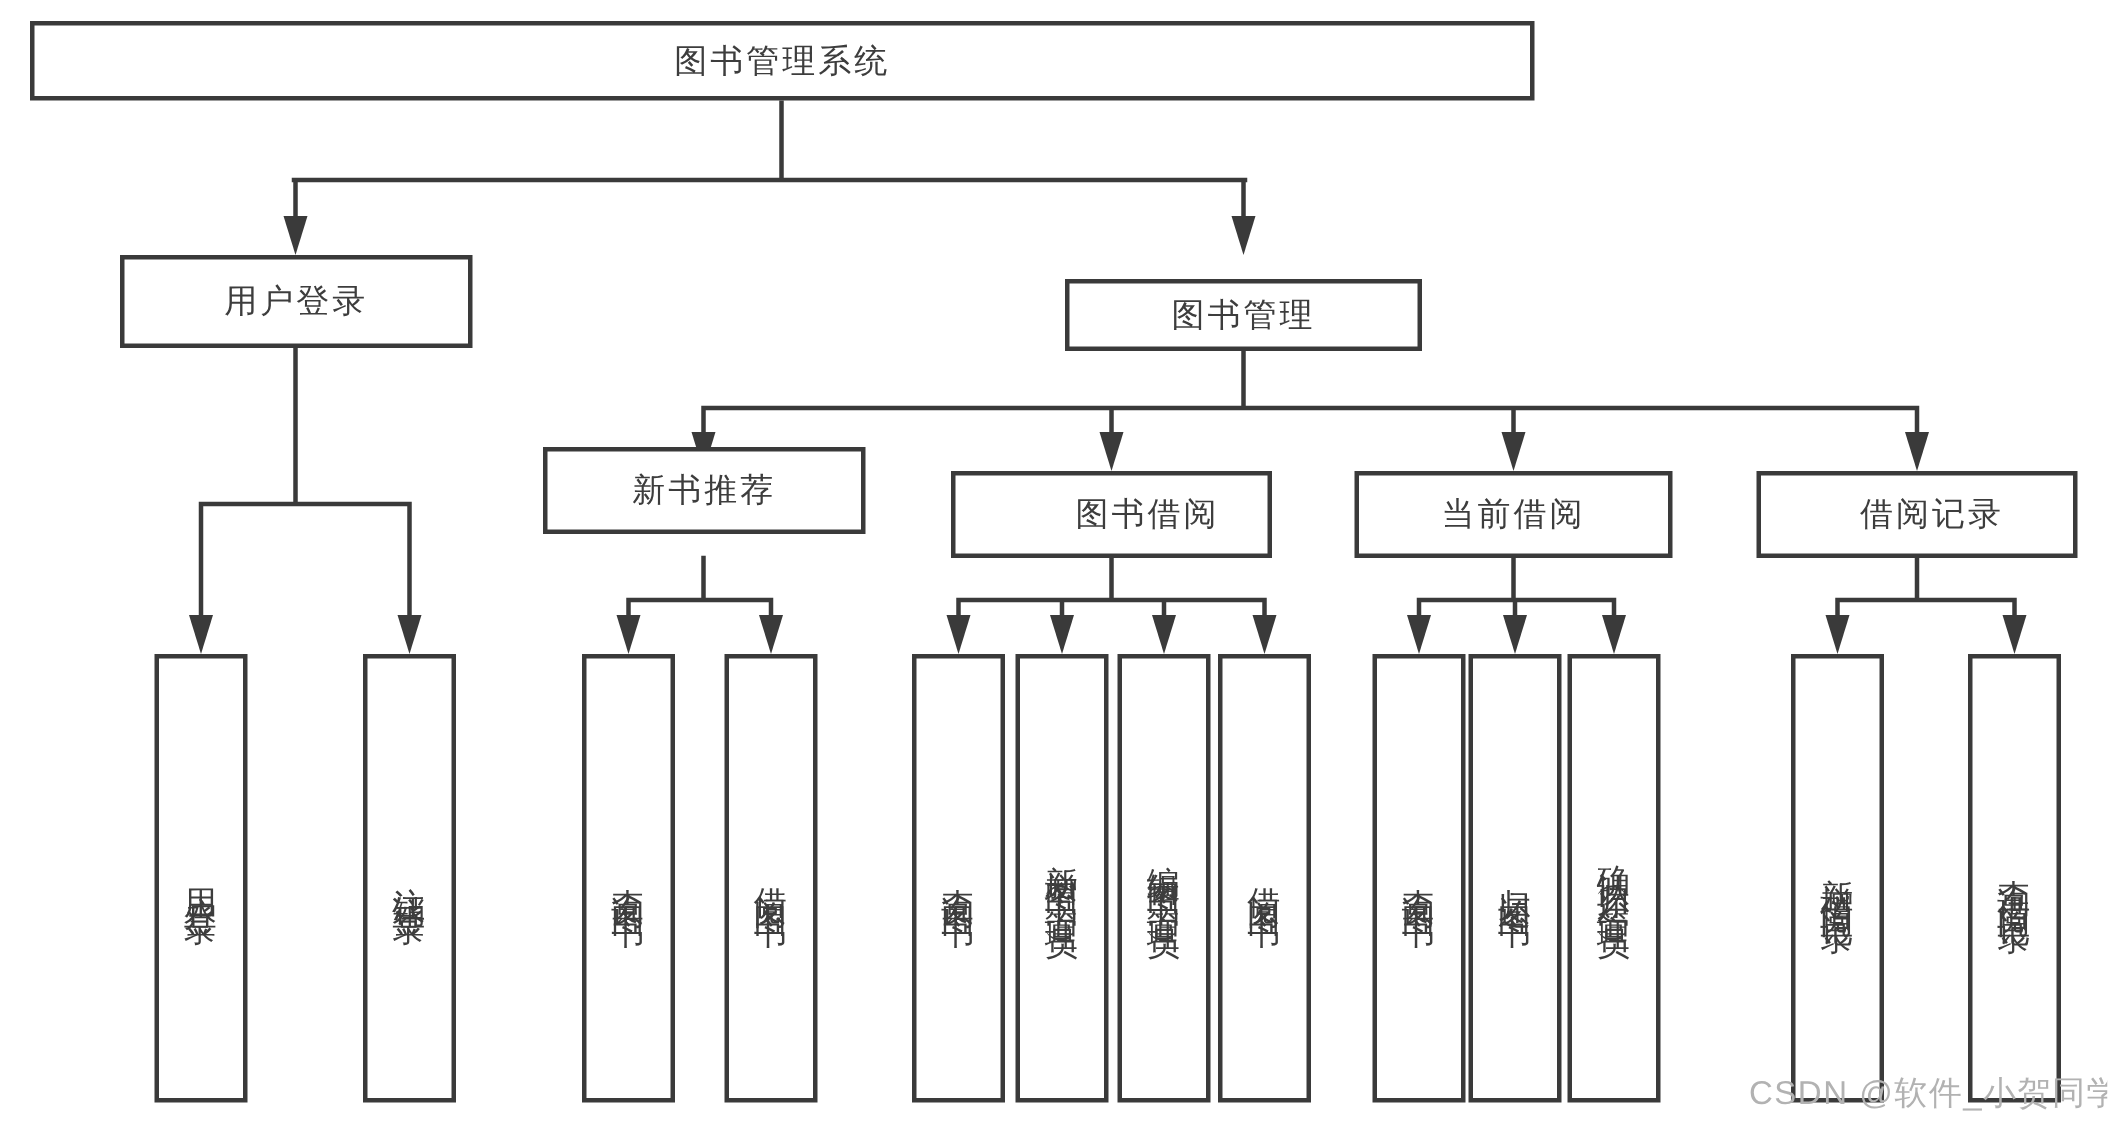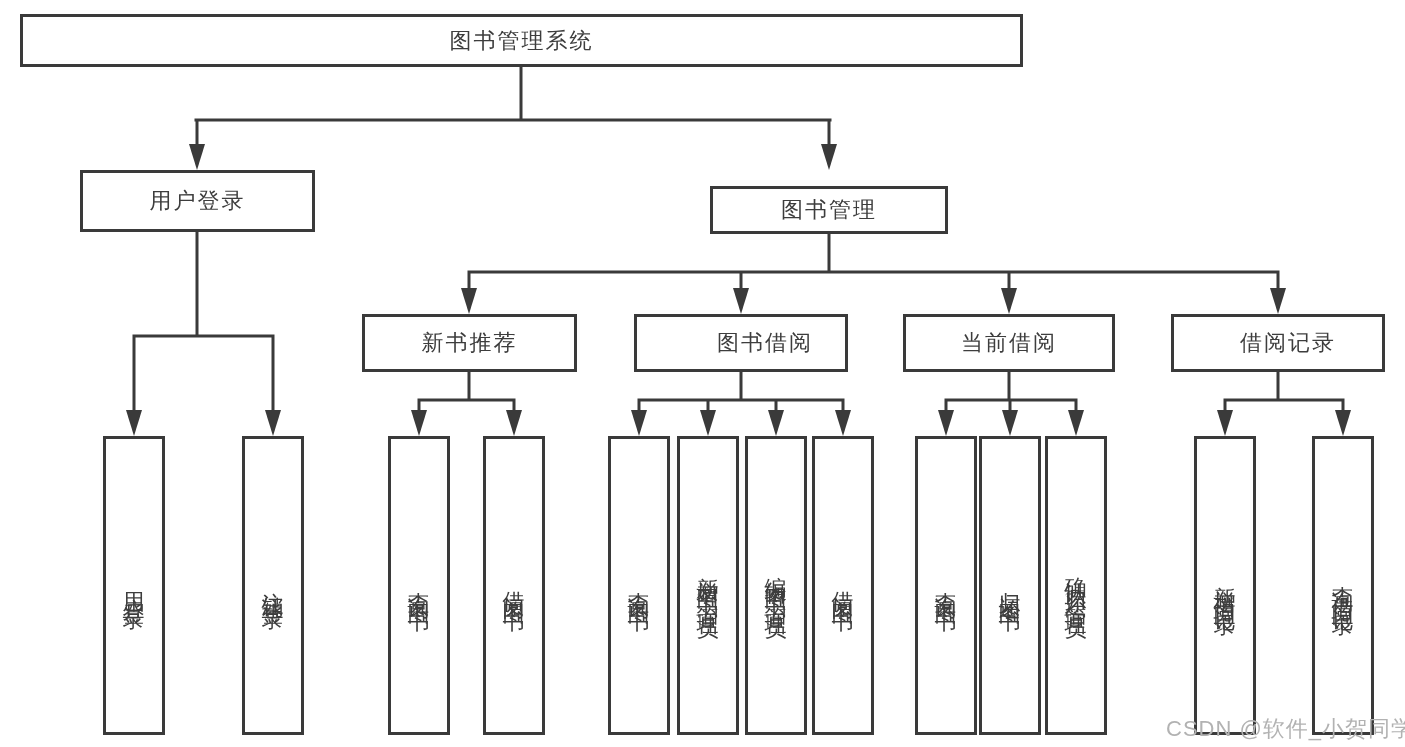--- a/index.html
+++ b/index.html
@@ -129,21 +129,21 @@
     <span>图书管理系统</span>
   </div>
 
   <div class="box" style="left:80px; top:170px; width:235px; height:62px;">
     <span>用户登录</span>
   </div>
   <div class="box" style="left:710px; top:170px; width:238px; height:48px;margin-top:16px;">
     <span>图书管理</span>
   </div>
 
-  <div class="box" style="left:362px; top:314px; width:215px; height:58px;">
+  <div class="box" style="left:362px; top:298px; width:215px; height:58px;">
     <span>新书推荐</span>
   </div>
   <div class="box" style="left:634px; top:314px; width:214px; height:58px;padding-left:48px;">
     <span>图书借阅</span>
   </div>
   <div class="box" style="left:903px; top:314px; width:212px; height:58px;">
     <span>当前借阅</span>
   </div>
   <div class="box" style="left:1171px; top:314px; width:214px; height:58px;padding-left:20px;">
     <span>借阅记录</span>

